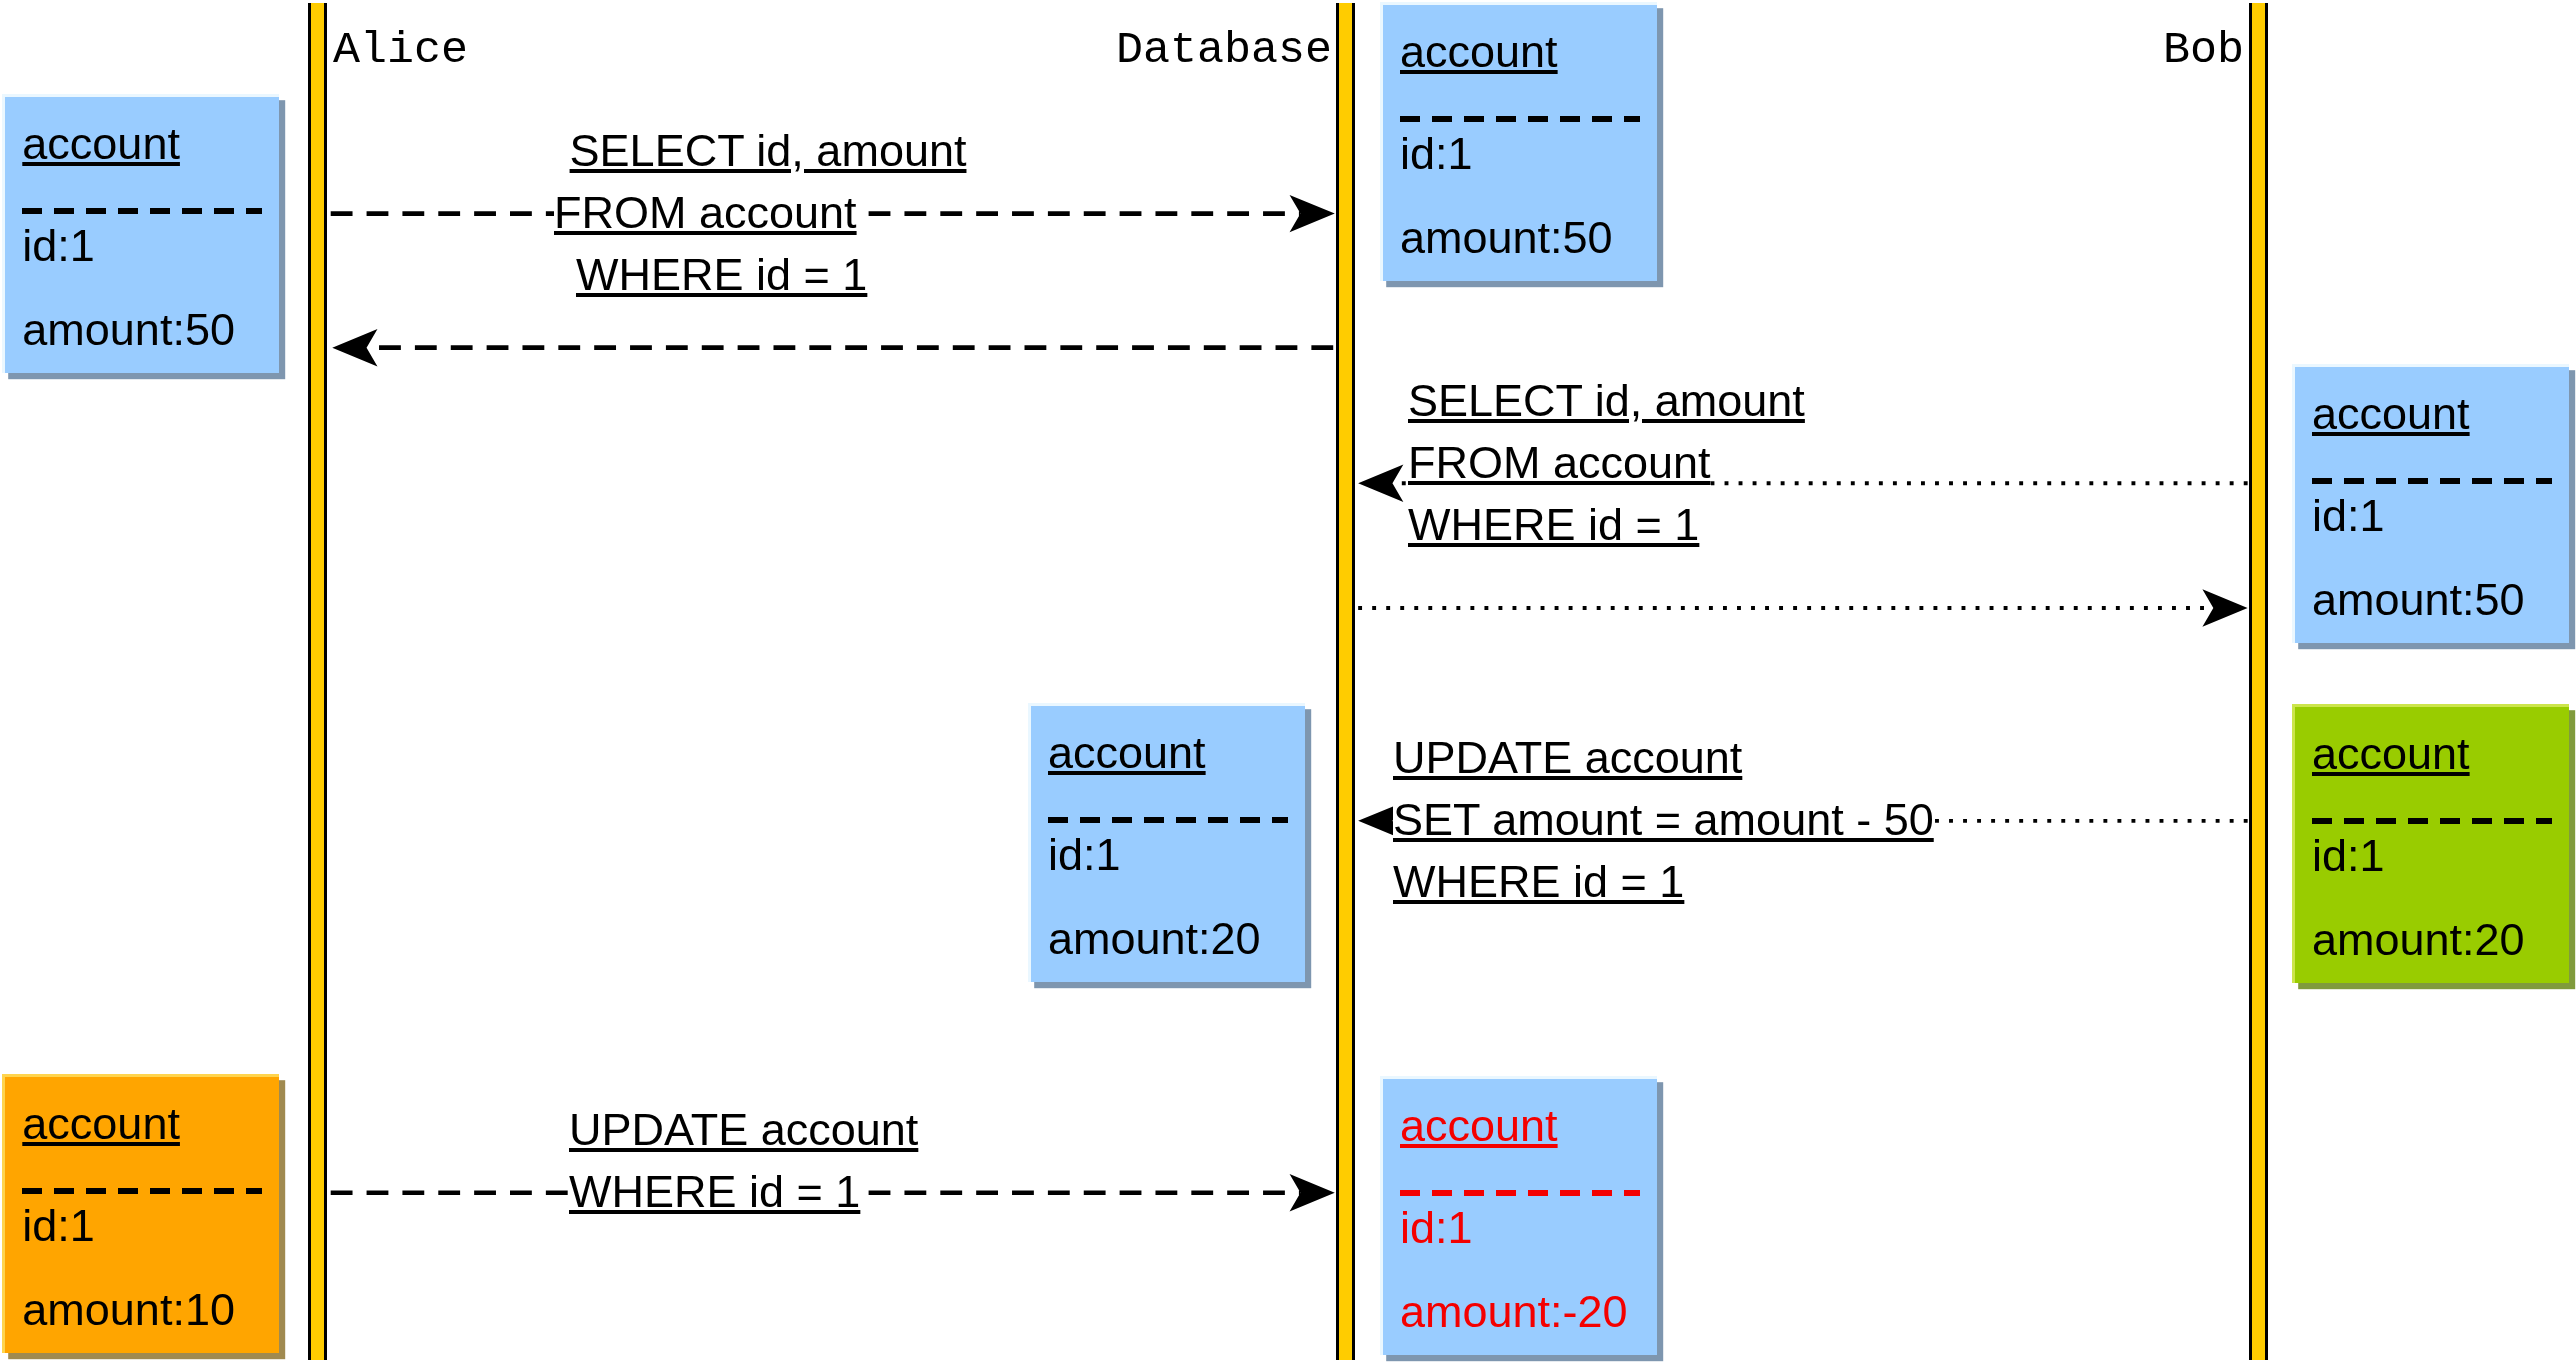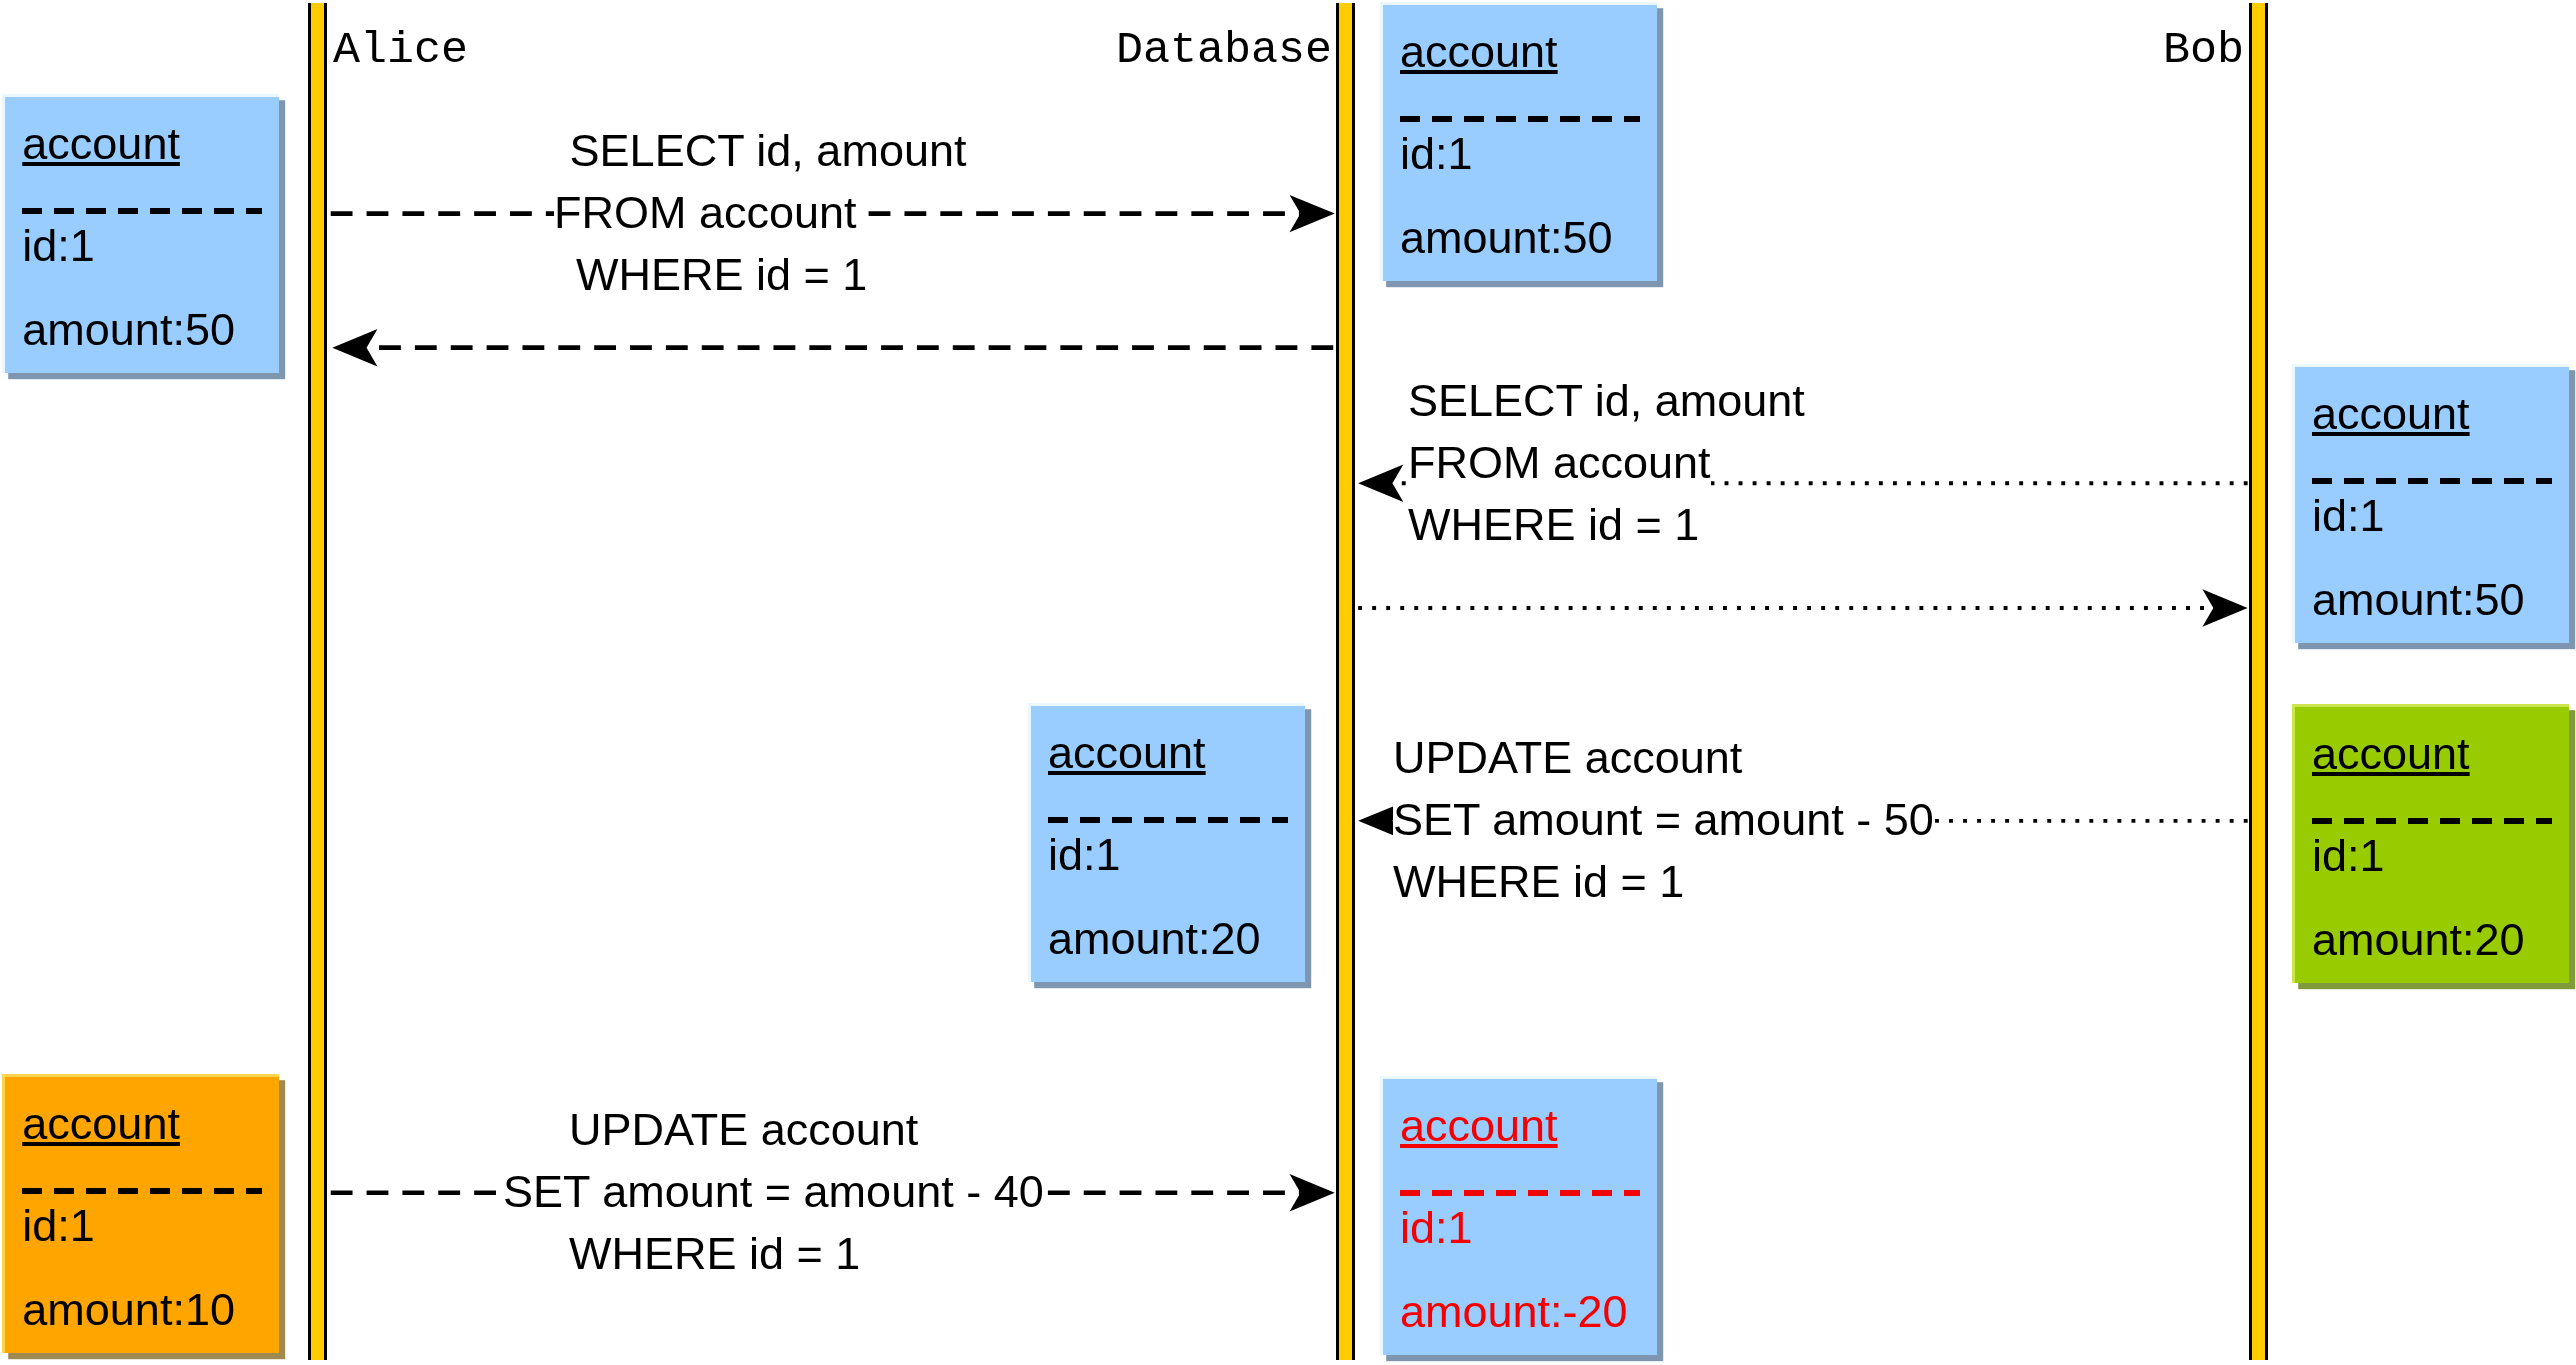--- a/index.html
+++ b/index.html
@@ -15,21 +15,21 @@
     background:var(--c-lifeline,#FFCC00);
     border-left:3.9px solid #000;border-right:3.9px solid #000;
     z-index:2;
   }
   
   .actor-label{
     position:absolute;top:26.5px;font-size:45px;line-height:48px;
     white-space:nowrap;z-index:4;font-family:Liberation Mono, monospace;
   }
   
-  .msg{position:absolute;font-size:45px;line-height:62px;z-index:3;}
+  .msg{position:absolute;font-size:45px;line-height:62px;z-index:3;text-decoration:underline;}
   .msg .ml{width:max-content;background:#fff;white-space:pre;}
   
   .box{
     position:absolute;width:274px;height:276px;z-index:5;
     border-top:3.9px solid;border-left:3.9px solid;
   }
   .box .bl{position:absolute;left:17px;font-size:45px;line-height:50px;white-space:nowrap;}
   .box .title{top:22px;text-decoration:underline;}
   .box .idr{top:124px;}
   .box .amt{top:208px;text-align:right;}
@@ -113,21 +113,20 @@
 </div>
 
 <div class="msg" style="left:1393px;top:727px">
   <div class="ml">UPDATE account</div>
   <div class="ml">SET amount = amount - 50</div>
   <div class="ml">WHERE id = 1</div>
 </div>
 
 <div class="msg" style="left:503px;top:1099px">
   <div class="ml" style="margin-left:66px">UPDATE account</div>
-  <div class="ml">SET amount = amount - 40</div>
   <div class="ml" style="margin-left:66px">WHERE id = 1</div>
 </div>
 
 <div class="box blue" style="left:2.3px;top:94px">
   <div class="bl title">account</div>
   <div class="sep" style="position:absolute"></div>
   <div class="bl idr">id:1</div>
   <div class="bl amt">amount:50</div>
 </div>
 

